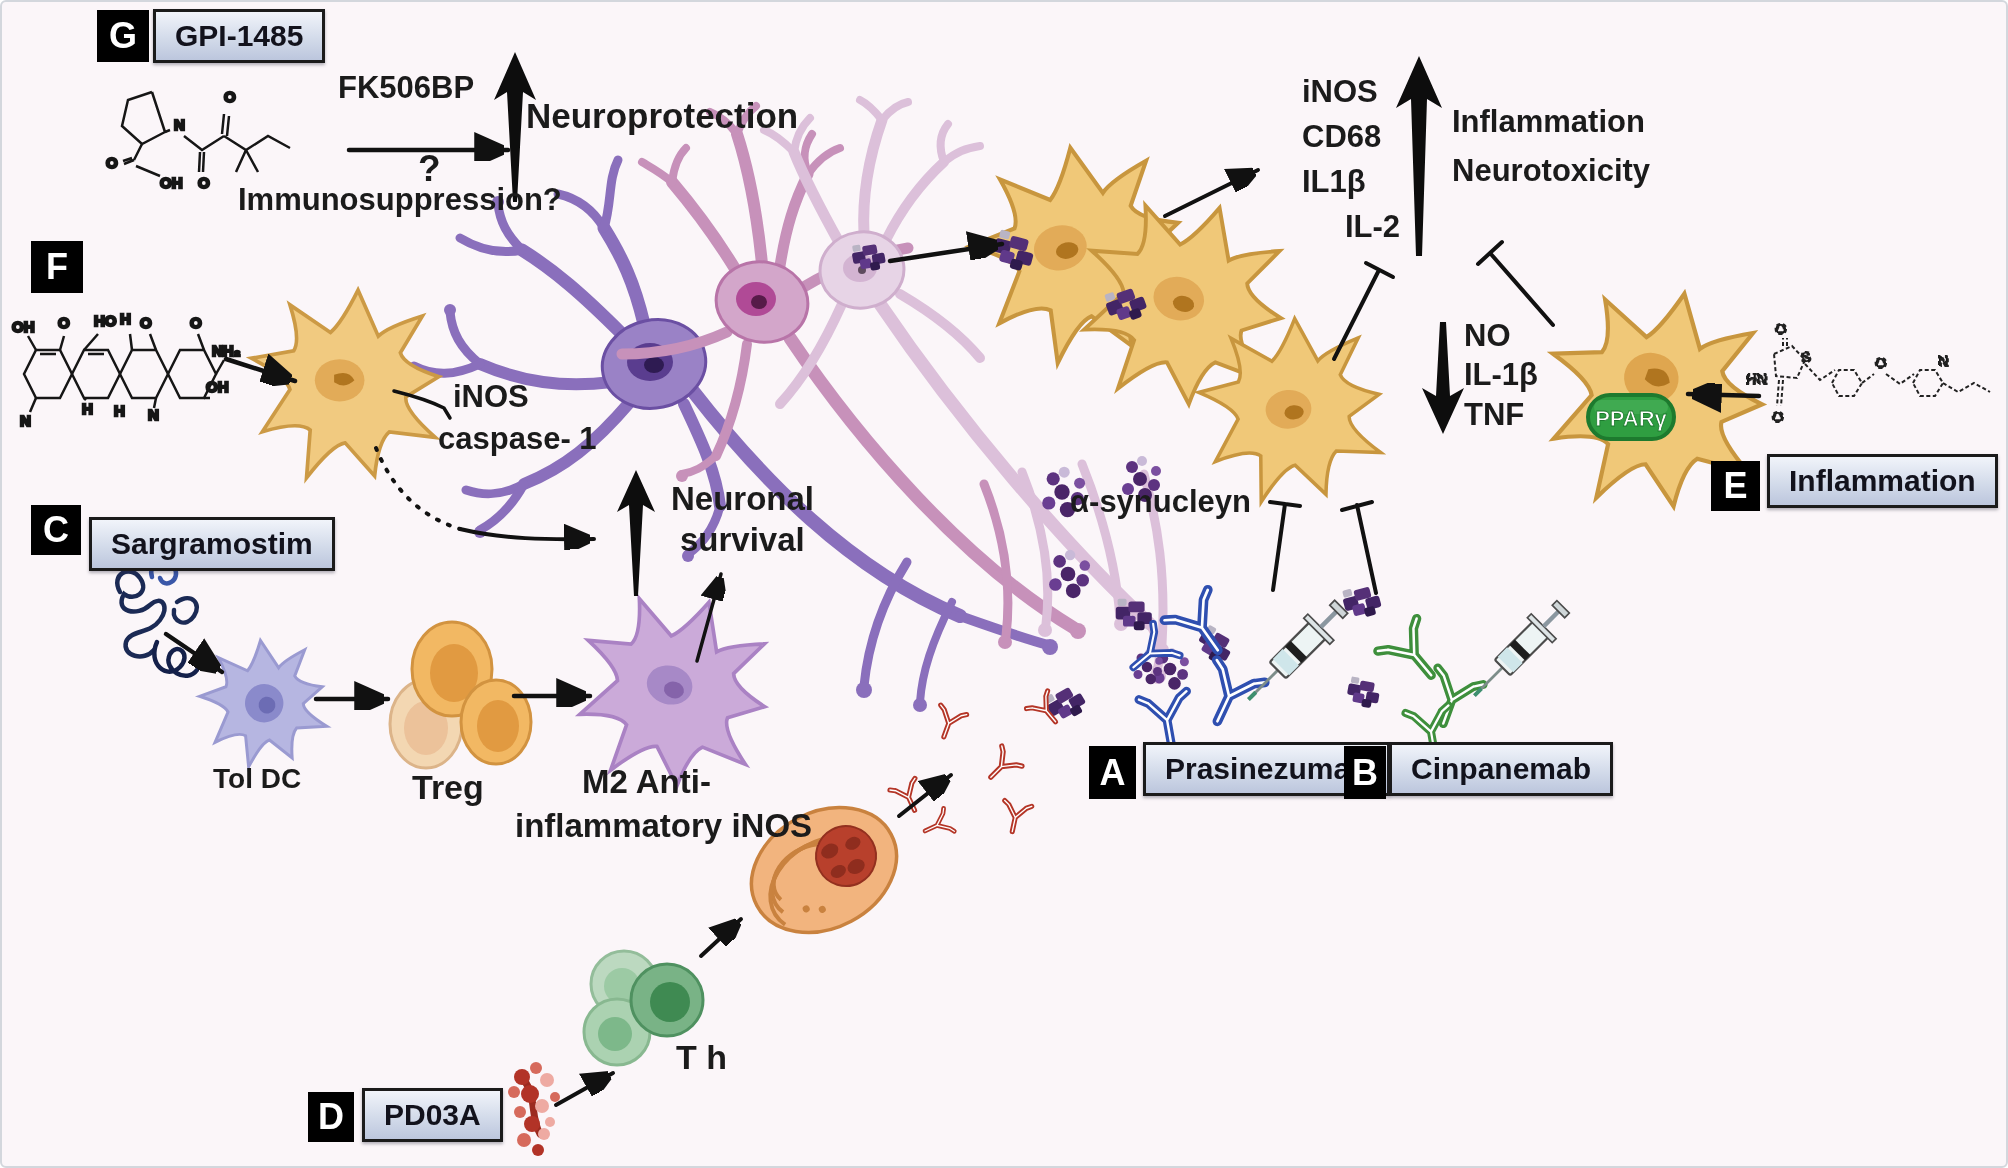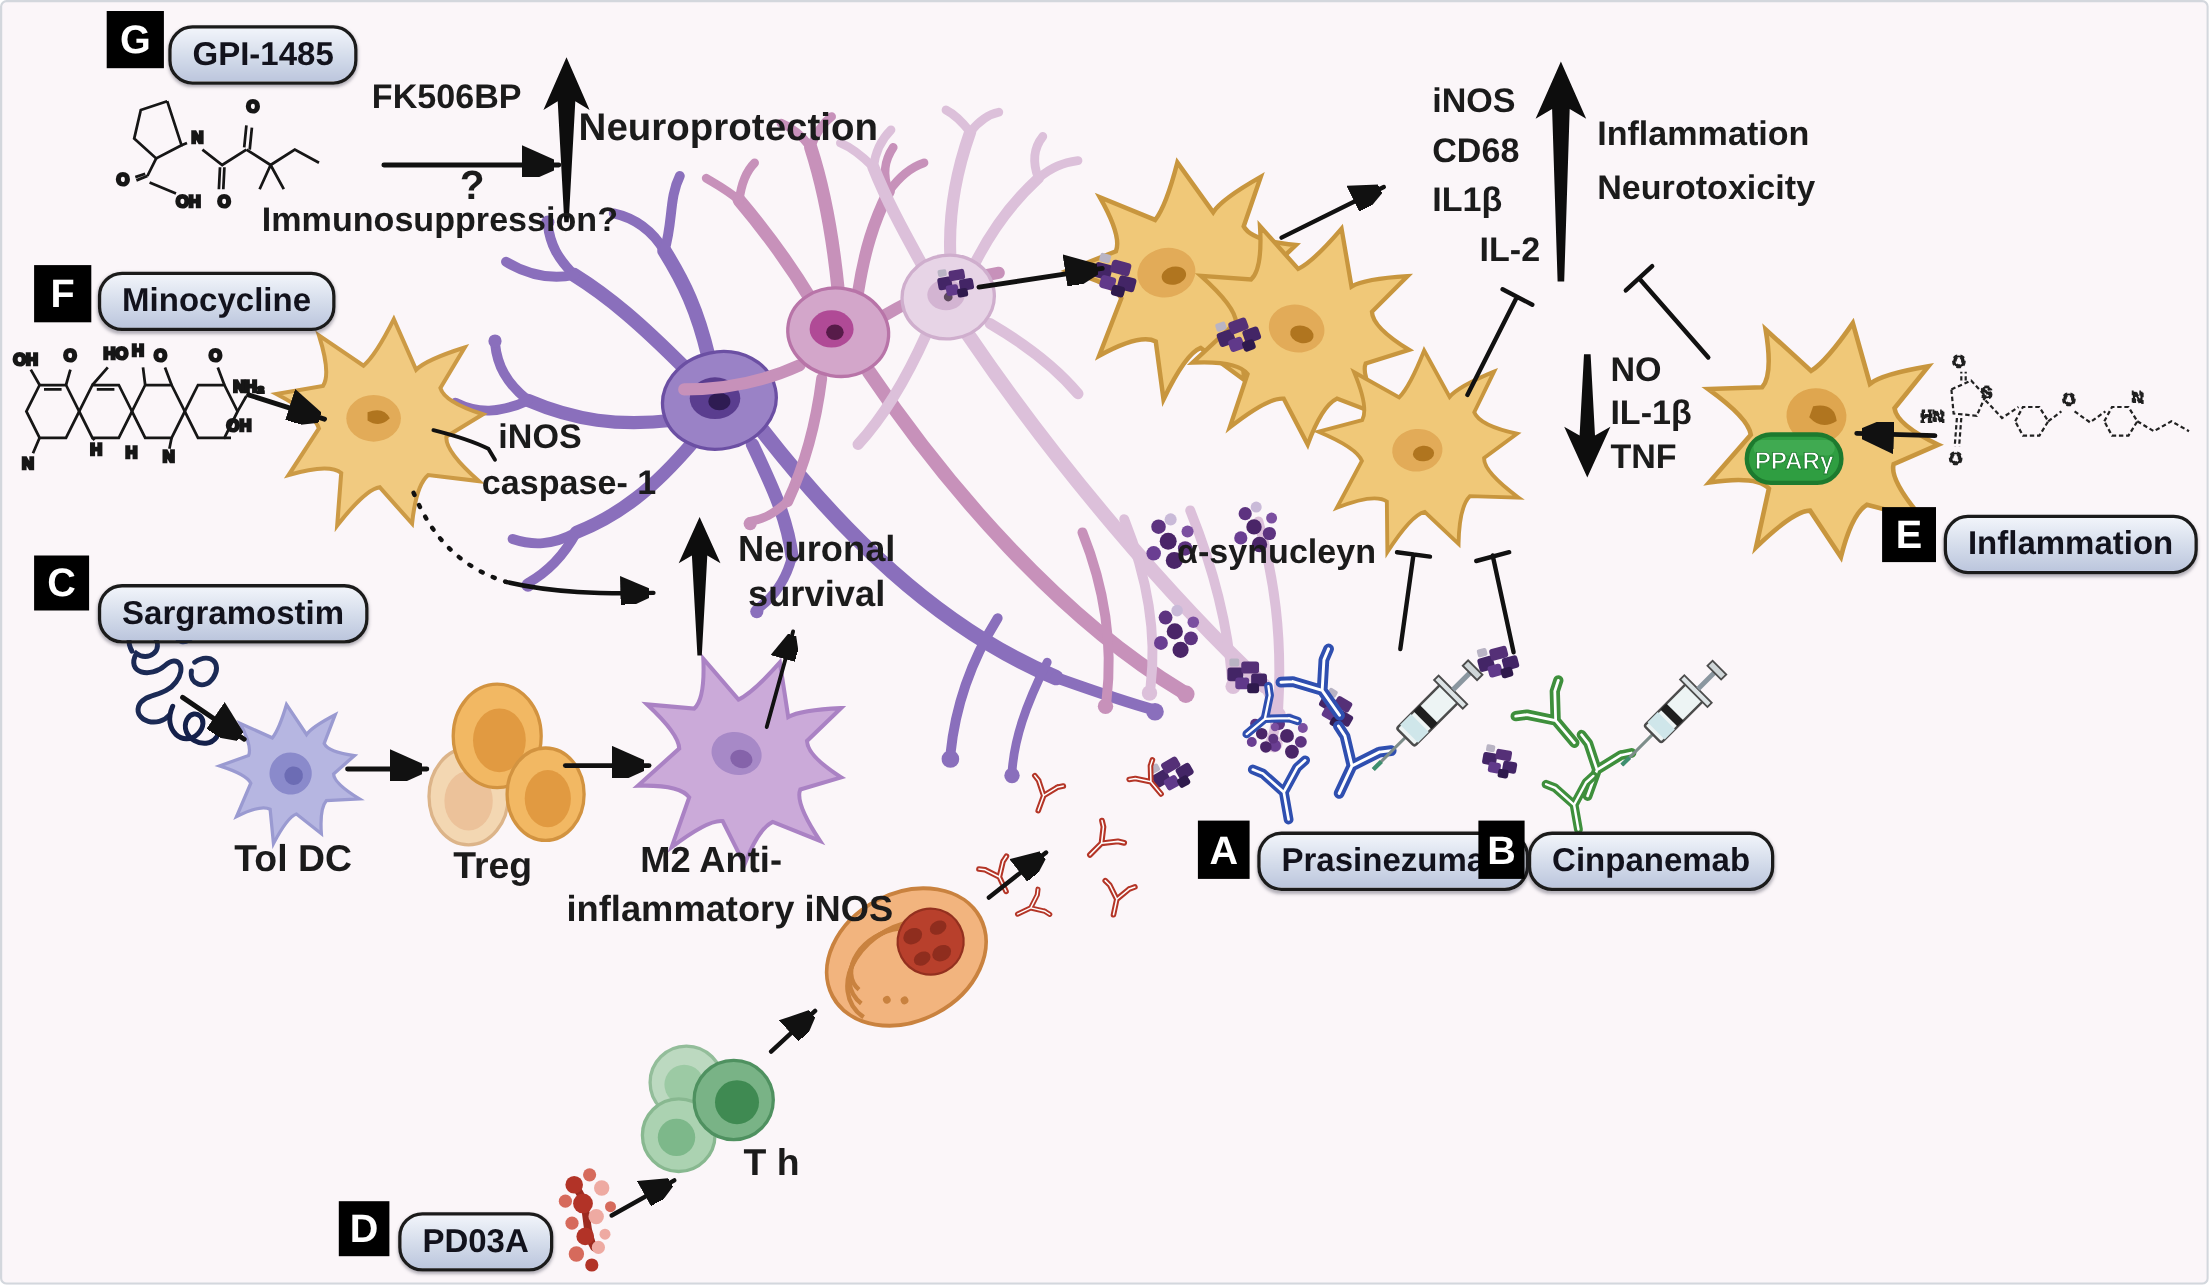--- a/index.html
+++ b/index.html
@@ -2,23 +2,23 @@
 <html><head>
 <meta charset="utf-8">
 <style>
   html,body{margin:0;padding:0;background:#ffffff;}
   #stage{position:relative;width:2008px;height:1168px;background:#fbf6f9;overflow:hidden;
          border:2px solid #d3d7dd;border-radius:6px;box-sizing:border-box;
          font-family:"Liberation Sans",sans-serif;}
   #gfx{position:absolute;left:0;top:0;}
   .ov{position:absolute;left:0;top:0;width:100%;height:100%;pointer-events:none;}
   .t{position:absolute;color:#1b1b1b;font-weight:600;white-space:nowrap;line-height:1.05;}
-  .box{position:absolute;padding:7px 19px;border:3px solid #1b1b1b;border-radius:22px;
+  .box{position:absolute;padding:7px 19px;border:3px solid #1b1b1b;border-radius:0;
        background:linear-gradient(180deg,#f1f4fa 0%,#d3dbea 55%,#bcc6dd 100%);
-       font-size:30px;font-weight:700;color:#12121c;box-shadow:0 2px 3px rgba(40,40,60,.35);margin-top:14px;}
+       font-size:30px;font-weight:700;color:#12121c;box-shadow:0 2px 3px rgba(40,40,60,.35);}
   .badge{position:absolute;background:#000;color:#fff;font-weight:700;font-size:36px;
          display:flex;align-items:center;justify-content:center;}
   .atom{font:700 15px "Liberation Sans",sans-serif;fill:#141414;}
   .abolt{stroke-linecap:round;stroke-linejoin:round;fill:none;}
 </style>
 </head>
 <body>
 
 <div id="stage">
 <svg id="gfx" width="2008" height="1168" viewBox="0 0 2008 1168">
@@ -385,41 +385,40 @@
     <rect x="1592" y="398" width="74" height="14" rx="7" fill="#4db25c" opacity="0.6"></rect>
     <text x="1629" y="424" text-anchor="middle" font-family="Liberation Sans, sans-serif" font-size="22" font-weight="700" fill="#ffffff" stroke="#1d7a2e" stroke-width="0.8">PPARγ</text>
   </g>
 </svg>
 
 <div class="ov">
 
   <div class="badge" style="left:95px;top:8px;width:52px;height:52px;">G</div>
   <div class="box" style="left:151px;top:7px;">GPI-1485</div>
   <div class="badge" style="left:29px;top:239px;width:52px;height:52px;">F</div>
-  <div class="box" style="left:87px;top:231px;">Minocycline</div>
   <div class="badge" style="left:29px;top:503px;width:50px;height:50px;">C</div>
   <div class="box" style="left:87px;top:515px;">Sargramostim</div>
   <div class="badge" style="left:306px;top:1090px;width:46px;height:50px;">D</div>
   <div class="box" style="left:360px;top:1086px;">PD03A</div>
   <div class="badge" style="left:1087px;top:744px;width:47px;height:53px;">A</div>
   <div class="box" style="left:1141px;top:740px;">Prasinezumab</div>
   <div class="badge" style="left:1342px;top:744px;width:42px;height:53px;">B</div>
   <div class="box" style="left:1387px;top:740px;">Cinpanemab</div>
   <div class="badge" style="left:1709px;top:459px;width:49px;height:50px;">E</div>
   <div class="box" style="left:1765px;top:452px;">Inflammation</div>
 
   <div class="t" style="left:336px;top:70px;font-size:31px;">FK506BP</div>
   <div class="t" style="left:416px;top:148px;font-size:37px;font-weight:700;">?</div>
   <div class="t" style="left:524px;top:96px;font-size:35px;">Neuroprotection</div>
   <div class="t" style="left:236px;top:182px;font-size:31px;">Immunosuppression?</div>
   <div class="t" style="left:451px;top:379px;font-size:31px;">iNOS</div>
   <div class="t" style="left:436px;top:421px;font-size:31px;">caspase- 1</div>
   <div class="t" style="left:669px;top:480px;font-size:33px;">Neuronal</div>
   <div class="t" style="left:678px;top:521px;font-size:33px;">survival</div>
-  <div class="t" style="left:211px;top:762px;font-size:34px;text-align:center;">Tol DC</div>
+  <div class="t" style="left:211px;top:762px;font-size:28px;text-align:center;">Tol DC</div>
   <div class="t" style="left:410px;top:768px;font-size:34px;">Treg</div>
   <div class="t" style="left:580px;top:763px;font-size:33px;">M2 Anti-</div>
   <div class="t" style="left:513px;top:807px;font-size:33px;">inflammatory iNOS</div>
   <div class="t" style="left:1068px;top:484px;font-size:31px;">α-synucleyn</div>
   <div class="t" style="left:674px;top:1038px;font-size:34px;">T h</div>
   <div class="t" style="left:1450px;top:104px;font-size:31px;">Inflammation</div>
   <div class="t" style="left:1450px;top:153px;font-size:31px;">Neurotoxicity</div>
 
   <div class="t" style="left:1300px;top:74px;font-size:31px;">iNOS</div>
   <div class="t" style="left:1300px;top:119px;font-size:31px;text-align:center;">CD68</div>

